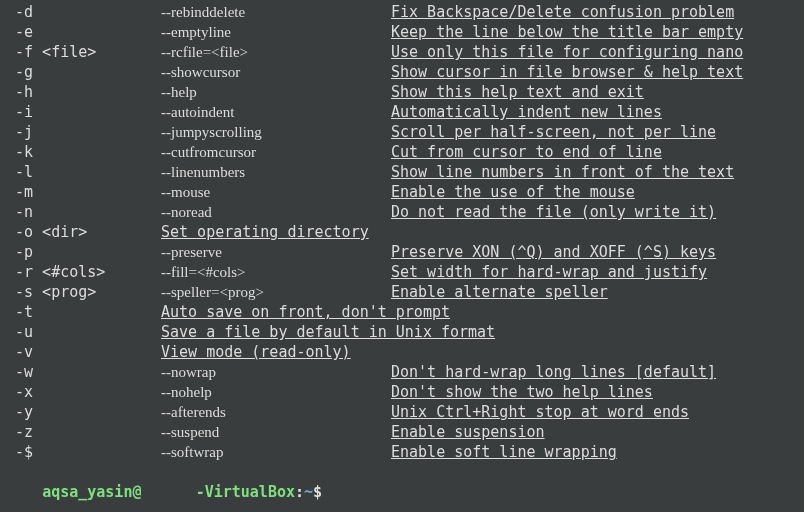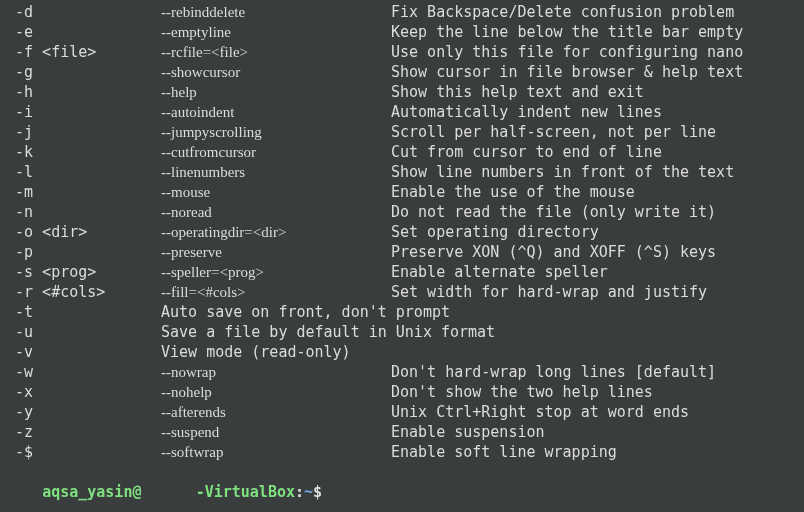--- a/index.html
+++ b/index.html
@@ -16,21 +16,21 @@
   }
   .terminal {
     padding: 2px 0 0 6px;
   }
   .row {
     display: flex;
     white-space: pre;
   }
   .c1 { width: 155px; flex: 0 0 155px; }
   .c2 { width: 230px; flex: 0 0 230px; font-family: Liberation Serif, serif; }
-  .c3 { flex: 1 1 auto; }
+  .c3 { flex: 1 1 auto; text-decoration: underline; }
   .prompt-line {
     white-space: pre;
   }
   .p-green { color: #7fe07f; font-weight: bold; text-align: right; }
   .p-white { color: #e0e0e0; font-weight: bold; }
   .p-blue  { color: #6fa8dc; font-weight: bold; }
 </style>
 </head>
 <body>
 
@@ -40,24 +40,24 @@
       <div class="row"><span class="c1"> -e</span><span class="c2">--emptyline</span><span class="c3">Keep the line below the title bar empty</span></div>
       <div class="row"><span class="c1"> -f &lt;file&gt;</span><span class="c2">--rcfile=&lt;file&gt;</span><span class="c3">Use only this file for configuring nano</span></div>
       <div class="row"><span class="c1"> -g</span><span class="c2">--showcursor</span><span class="c3">Show cursor in file browser &amp; help text</span></div>
       <div class="row"><span class="c1"> -h</span><span class="c2">--help</span><span class="c3">Show this help text and exit</span></div>
       <div class="row"><span class="c1"> -i</span><span class="c2">--autoindent</span><span class="c3">Automatically indent new lines</span></div>
       <div class="row"><span class="c1"> -j</span><span class="c2">--jumpyscrolling</span><span class="c3">Scroll per half-screen, not per line</span></div>
       <div class="row"><span class="c1"> -k</span><span class="c2">--cutfromcursor</span><span class="c3">Cut from cursor to end of line</span></div>
       <div class="row"><span class="c1"> -l</span><span class="c2">--linenumbers</span><span class="c3">Show line numbers in front of the text</span></div>
       <div class="row"><span class="c1"> -m</span><span class="c2">--mouse</span><span class="c3">Enable the use of the mouse</span></div>
       <div class="row"><span class="c1"> -n</span><span class="c2">--noread</span><span class="c3">Do not read the file (only write it)</span></div>
-      <div class="row"><span class="c1"> -o &lt;dir&gt;</span><span class="c2">--operatingdir=&lt;dir&gt;</span><span class="c3">Set operating directory</span></div>
+      <div class="row"><span class="c1"> -o &lt;dir&gt;</span><span class="c3">Set operating directory</span></div>
       <div class="row"><span class="c1"> -p</span><span class="c2">--preserve</span><span class="c3">Preserve XON (^Q) and XOFF (^S) keys</span></div>
+      <div class="row"><span class="c1"> -r &lt;#cols&gt;</span><span class="c2">--fill=&lt;#cols&gt;</span><span class="c3">Set width for hard-wrap and justify</span></div>
       <div class="row"><span class="c1"> -s &lt;prog&gt;</span><span class="c2">--speller=&lt;prog&gt;</span><span class="c3">Enable alternate speller</span></div>
-      <div class="row"><span class="c1"> -r &lt;#cols&gt;</span><span class="c2">--fill=&lt;#cols&gt;</span><span class="c3">Set width for hard-wrap and justify</span></div>
       <div class="row"><span class="c1"> -t</span><span class="c3">Auto save on front, don't prompt</span></div>
       <div class="row"><span class="c1"> -u</span><span class="c3">Save a file by default in Unix format</span></div>
       <div class="row"><span class="c1"> -v</span><span class="c3">View mode (read-only)</span></div>
       <div class="row"><span class="c1"> -w</span><span class="c2">--nowrap</span><span class="c3">Don't hard-wrap long lines [default]</span></div>
       <div class="row"><span class="c1"> -x</span><span class="c2">--nohelp</span><span class="c3">Don't show the two help lines</span></div>
       <div class="row"><span class="c1"> -y</span><span class="c2">--afterends</span><span class="c3">Unix Ctrl+Right stop at word ends</span></div>
       <div class="row"><span class="c1"> -z</span><span class="c2">--suspend</span><span class="c3">Enable suspension</span></div>
       <div class="row"><span class="c1"> -$</span><span class="c2">--softwrap</span><span class="c3">Enable soft line wrapping</span></div>
     </div>
   <div class="prompt-line">

